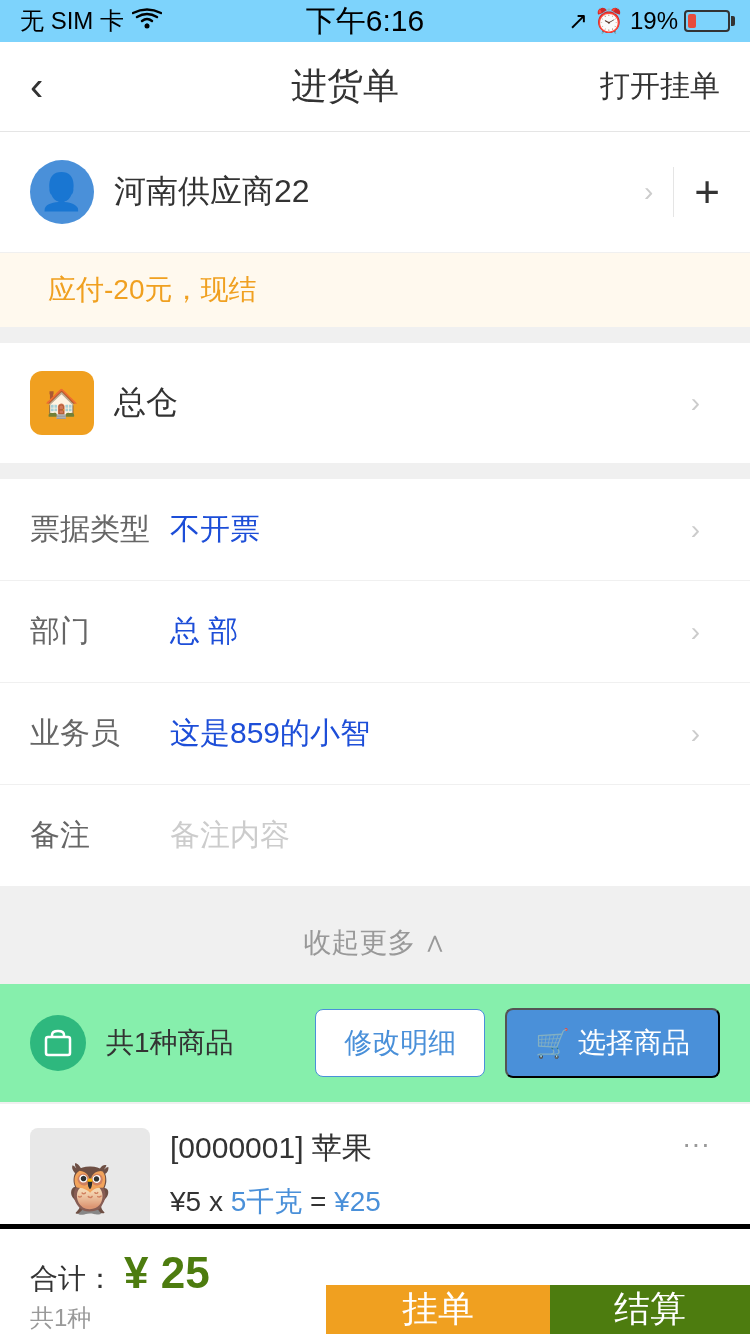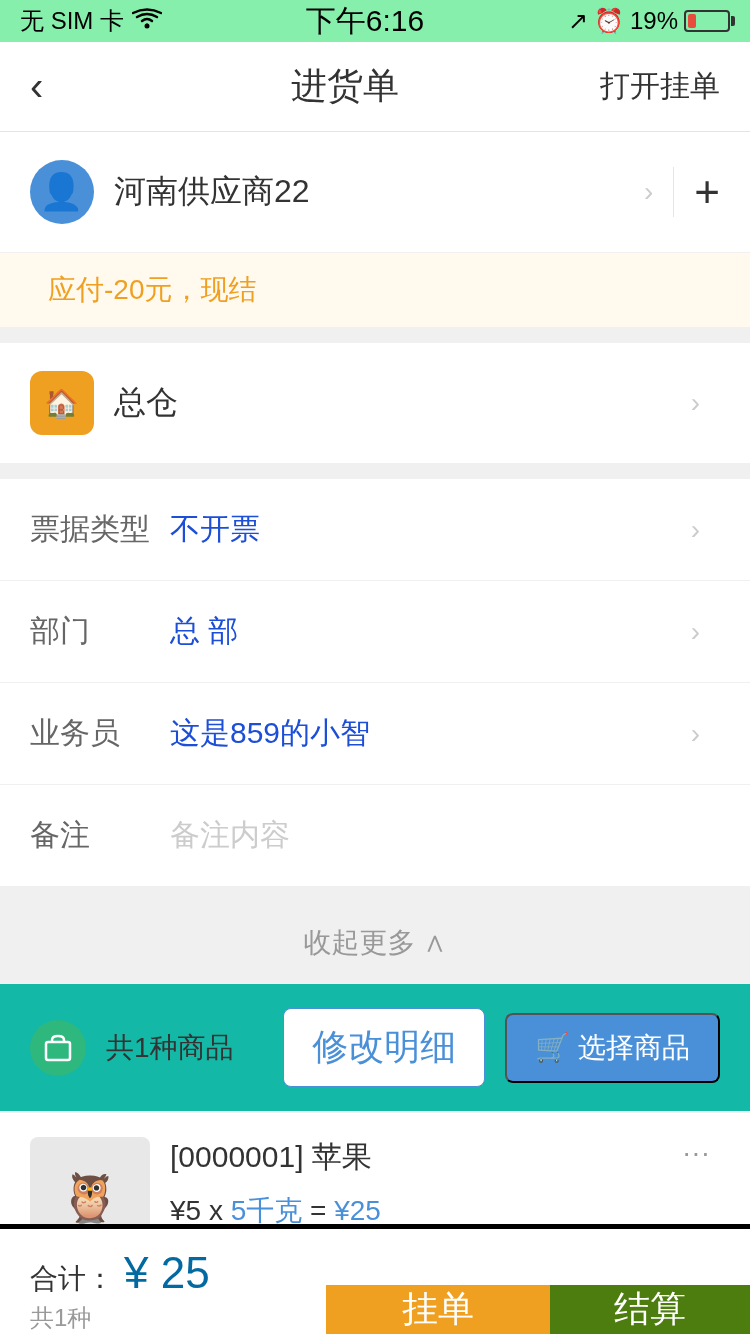--- a/index.html
+++ b/index.html
@@ -9,21 +9,21 @@
       min-height: 1334px;
       font-family: -apple-system, "PingFang SC", "Helvetica Neue", Arial, sans-serif;
       background: #f0f0f0;
       font-size: 28px;
       color: #333;
     }
 
     
     .status-bar {
       height: 42px;
-      background: #86efac;
+      background: #7dd3fc;
       display: flex;
       align-items: center;
       justify-content: space-between;
       padding: 0 20px;
       font-size: 24px;
       color: #000;
     }
     .status-left { display: flex; align-items: center; gap: 8px; }
     .status-center { font-size: 30px; font-weight: 500; }
     .status-right { display: flex; align-items: center; gap: 6px; font-size: 24px; }
@@ -169,21 +169,21 @@
       background: #f0f0f0;
       text-align: center;
       padding: 22px;
       font-size: 28px;
       color: #999;
       cursor: pointer;
     }
 
     
     .product-header {
-      background: #14b8a6;
+      background: #86efac;
       display: flex;
       align-items: center;
       padding: 24px 30px;
       gap: 20px;
     }
     .product-count-icon {
       width: 56px; height: 56px;
       background: #2eb87e;
       border-radius: 50%;
       display: flex; align-items: center; justify-content: center;
@@ -193,21 +193,21 @@
       flex: 1;
       font-size: 28px;
       color: #333;
     }
     .btn-outline {
       border: 1px solid #4a90d9;
       color: #4a90d9;
       background: #fff;
       padding: 14px 28px;
       border-radius: 8px;
-      font-size: 36px;
+      font-size: 28px;
       cursor: pointer;
     }
     .btn-solid {
       background: #4a90d9;
       color: #fff;
       padding: 14px 28px;
       border-radius: 8px;
       font-size: 28px;
       cursor: pointer;
       display: flex;
@@ -266,21 +266,21 @@
       flex-direction: column;
       justify-content: center;
       padding: 0 30px;
     }
     .total-label-row {
       display: flex;
       align-items: baseline;
       gap: 10px;
     }
     .total-label { font-size: 28px; color: #333; }
-    .total-amount { font-size: 44px; font-weight: 400; color: #0369a1; }
+    .total-amount { font-size: 44px; font-weight: 700; color: #4d7c0f; }
     .total-sub { font-size: 24px; color: #999; margin-top: 4px; }
     .btn-suspend {
       width: 224px;
       background: #f0a020;
       color: #fff;
       font-size: 36px;
       display: flex;
       align-items: center;
       justify-content: center;
       cursor: pointer;

